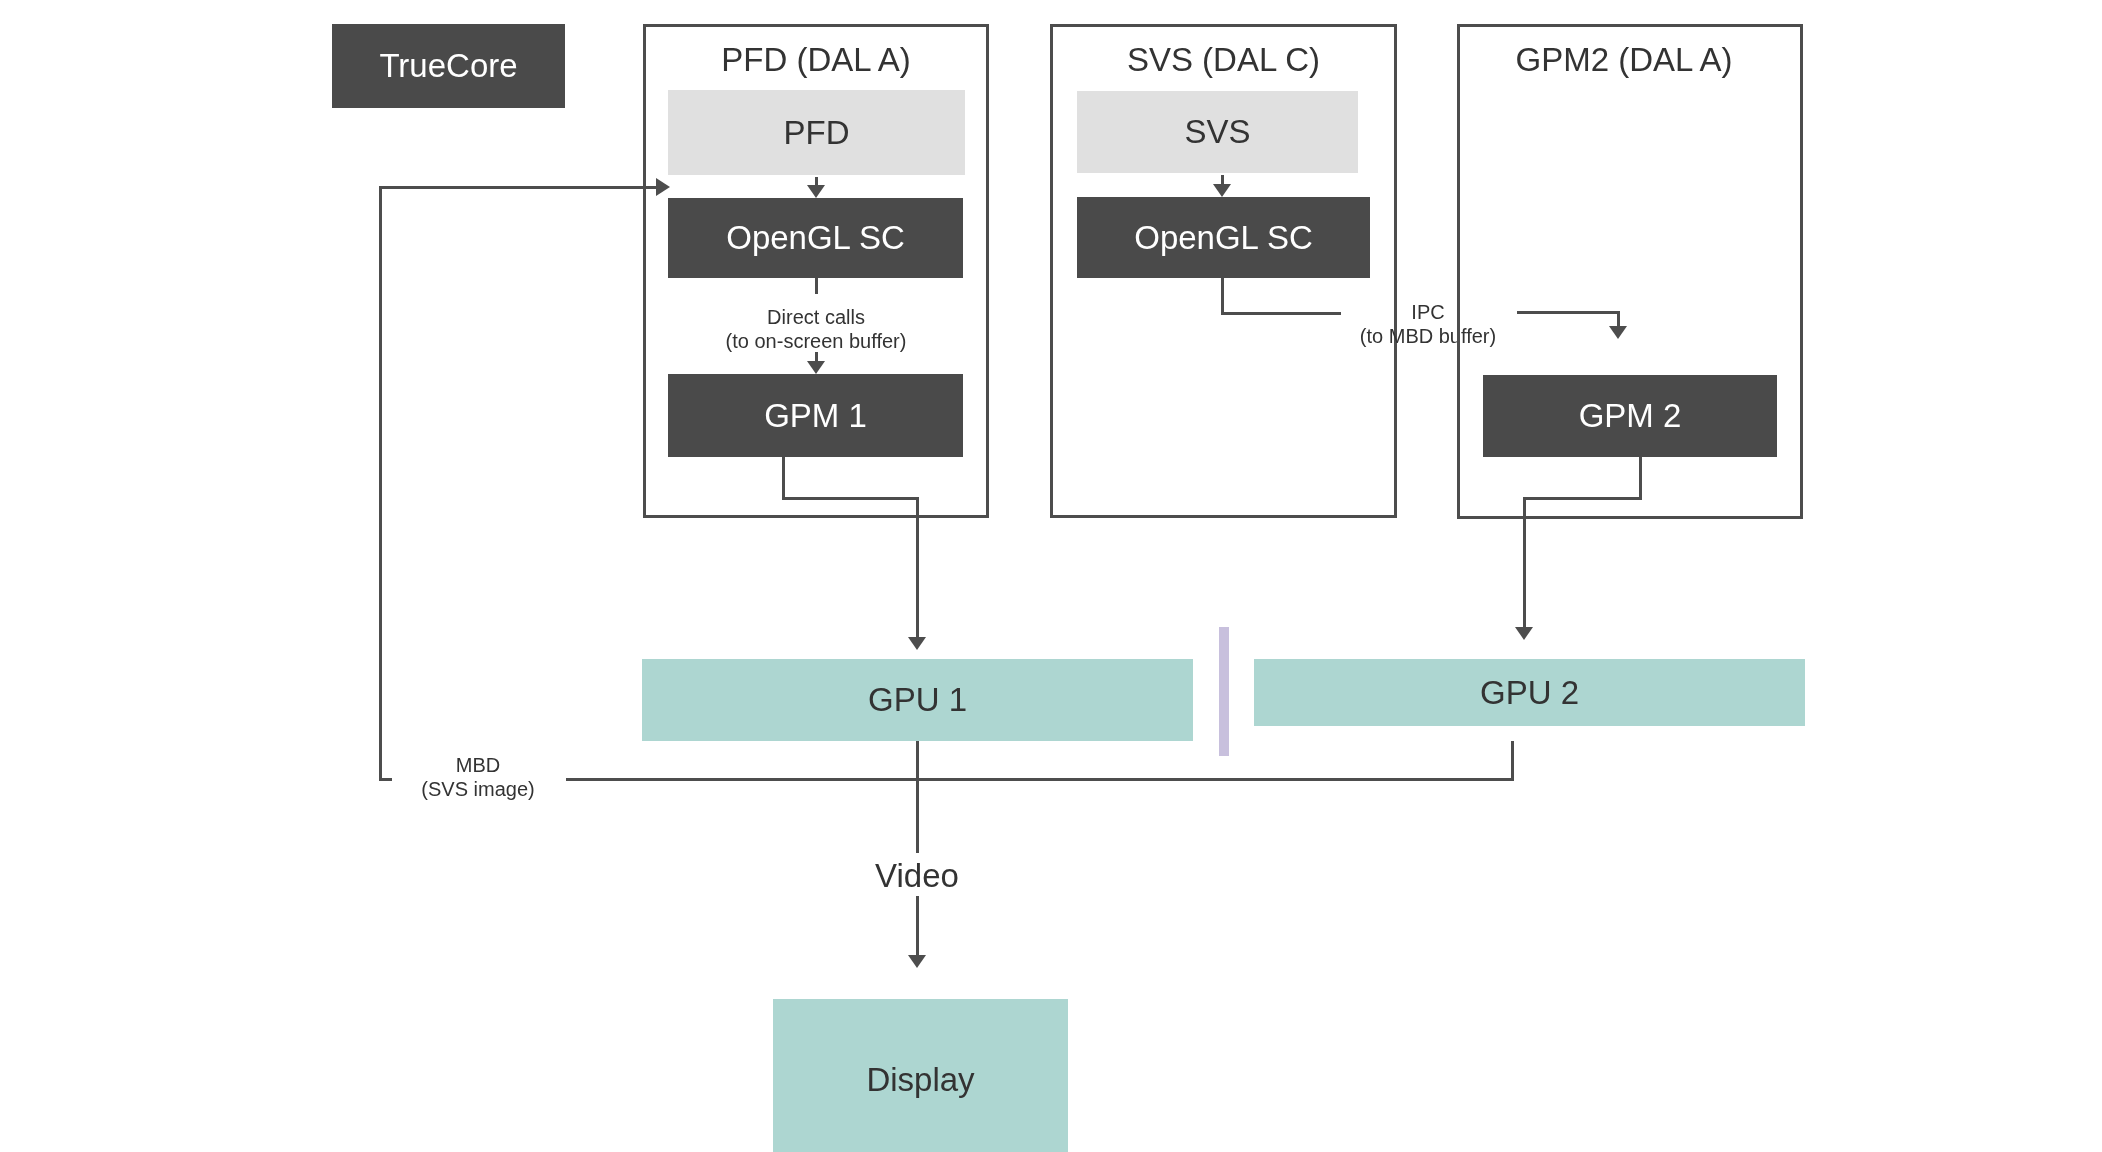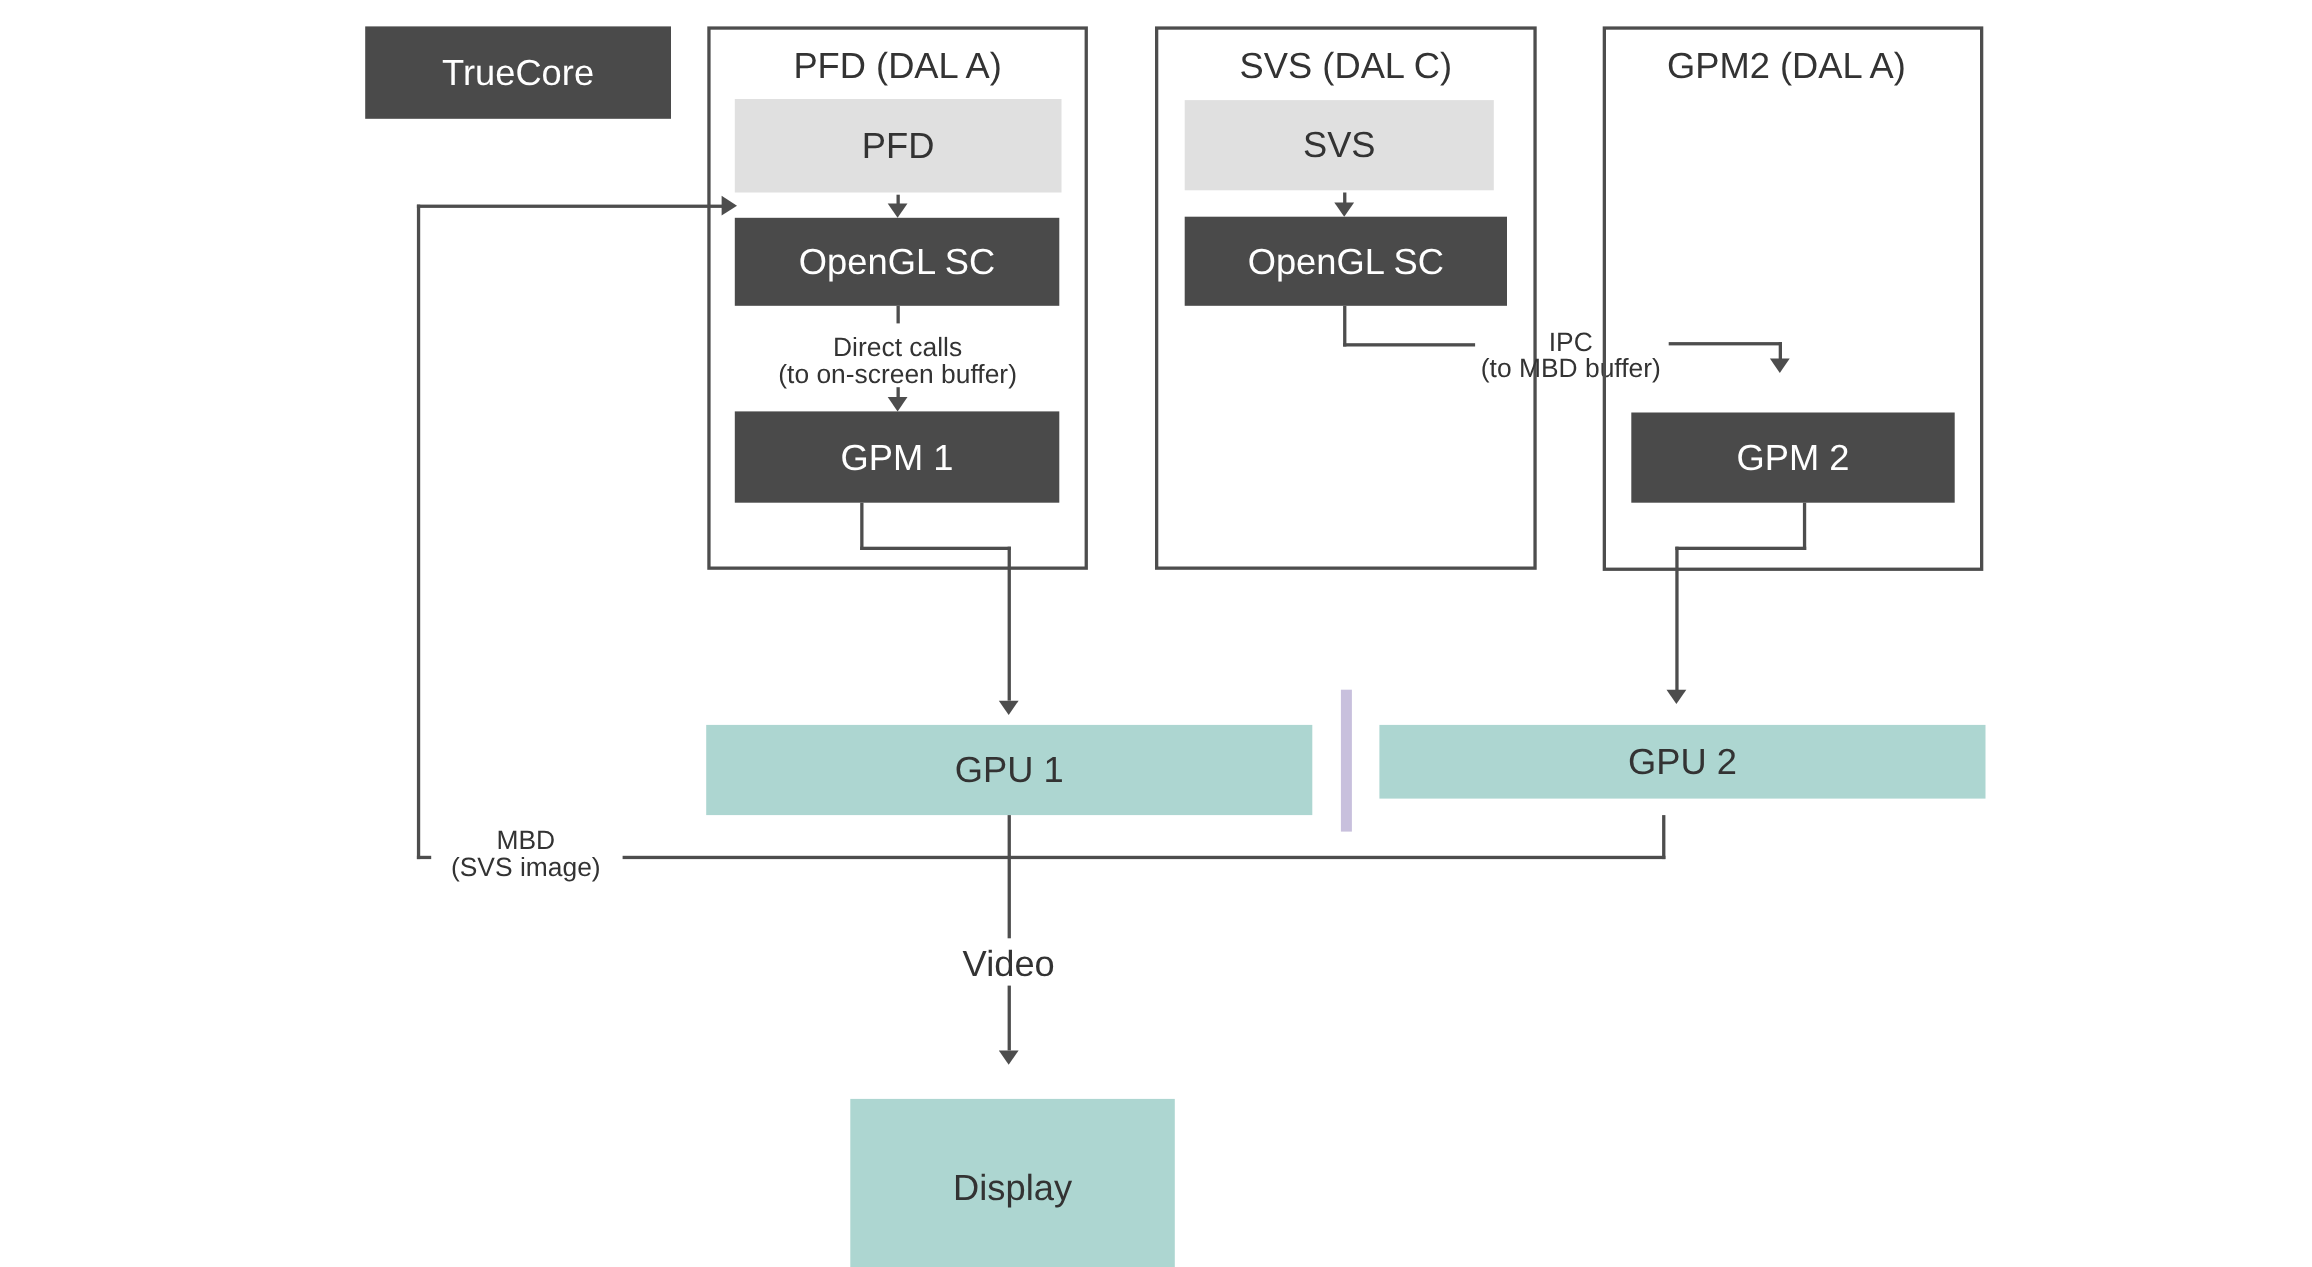--- a/index.html
+++ b/index.html
@@ -57,21 +57,21 @@
   }
   .arrow-right {
     position: absolute; width: 0; height: 0;
     border-top: 9px solid transparent;
     border-bottom: 9px solid transparent;
     border-left: 14px solid var(--line);
   }
   .small-label {
     position: absolute;
     text-align: center;
-    font-size: 24px;
+    font-size: 20px;
     line-height: 24px;
     color: var(--text-dark);
     white-space: nowrap;
   }
   .big-label {
     position: absolute;
     text-align: center;
     font-size: 33px;
     line-height: 36px;
     color: var(--text-dark);
@@ -80,21 +80,21 @@
   .divider {
     position: absolute;
     background: var(--purple);
   }
 </style>
 </head>
 <body>
 
 <div class="canvas">
 
-  <div class="box dark" style="left:332px; top:24px; width:278px; height:84px;">TrueCore</div>
+  <div class="box dark" style="left:332px; top:24px; width:233px; height:84px;">TrueCore</div>
 
   <div class="container" style="left:643px; top:24px; width:346px; height:494px;"></div>
   <div class="title" style="left:643px; top:42px; width:346px;">PFD (DAL A)</div>
   <div class="box light" style="left:668px; top:90px; width:297px; height:85px;">PFD</div>
   <div class="vline" style="left:815px; top:177px; height:10px;"></div>
   <div class="arrow-down" style="left:807px; top:185px;"></div>
   <div class="box dark" style="left:668px; top:198px; width:295px; height:80px;">OpenGL SC</div>
   <div class="vline" style="left:815px; top:278px; height:16px;"></div>
   <div class="small-label" style="left:668px; top:305px; width:296px;">
     <div>Direct calls</div>

